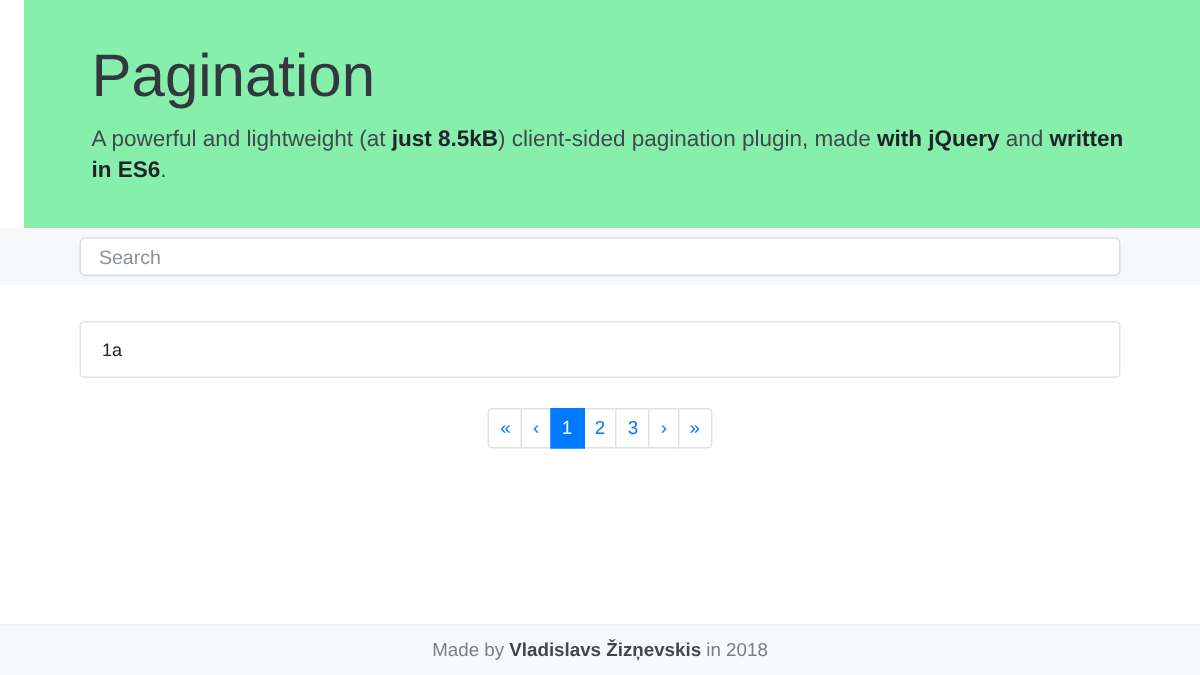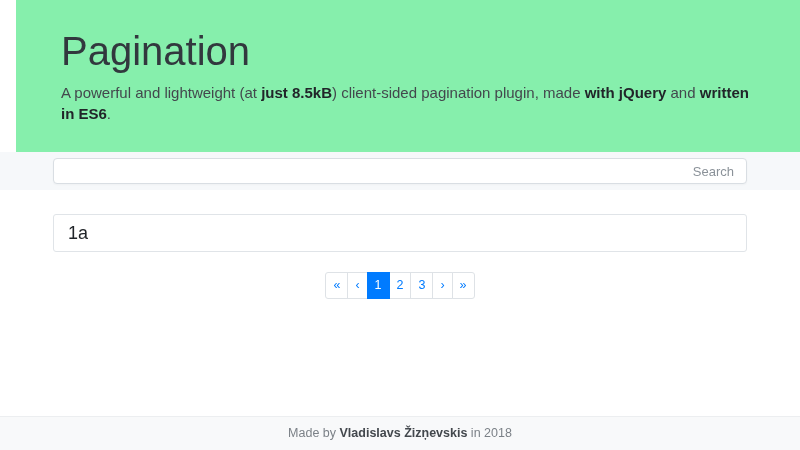--- a/index.html
+++ b/index.html
@@ -23,32 +23,31 @@
   .lead strong { color: #212529; font-weight: 700; }
 
   
   .search-band { height: 38px; background: #f6f8fa; display: flex; align-items: center; }
   .search-input {
     display: block; width: 694px; height: 26px; margin: 0 auto;
     border: 1px solid #d9dee3; border-radius: 4px; background: #fff;
     padding: 0 12px; font-size: 13px; color: #495057; outline: none;
     font-family: "Liberation Sans", sans-serif;
     box-shadow: 0 1px 2px rgba(0,0,0,0.03);
-    text-align: right;
   }
   .search-input::placeholder { color: #8b9299; }
 
   
   .content { height: 226px; background: #ffffff; padding-top: 24px; }
   .cards-row { display: flex; gap: 15px; }
   .item-card {
     flex: 1; height: 38px; background: #fff;
     border: 1px solid #e0e4e8; border-radius: 3px;
     display: flex; align-items: center; padding-left: 14px;
-    font-size: 18px; color: #212529;
+    font-size: 12px; color: #212529;
   }
 
   
   .pagination-row { margin-top: 20px; display: flex; justify-content: center; }
   .pagination { display: flex; }
   .page-btn {
     display: block; padding: 4px 7px; min-width: 20px; text-align: center;
     font-size: 12.5px; line-height: 1.35; color: #007bff;
     background: #fff; border: 1px solid #dee2e6; margin-left: -1px;
     text-decoration: none; cursor: pointer; user-select: none;

